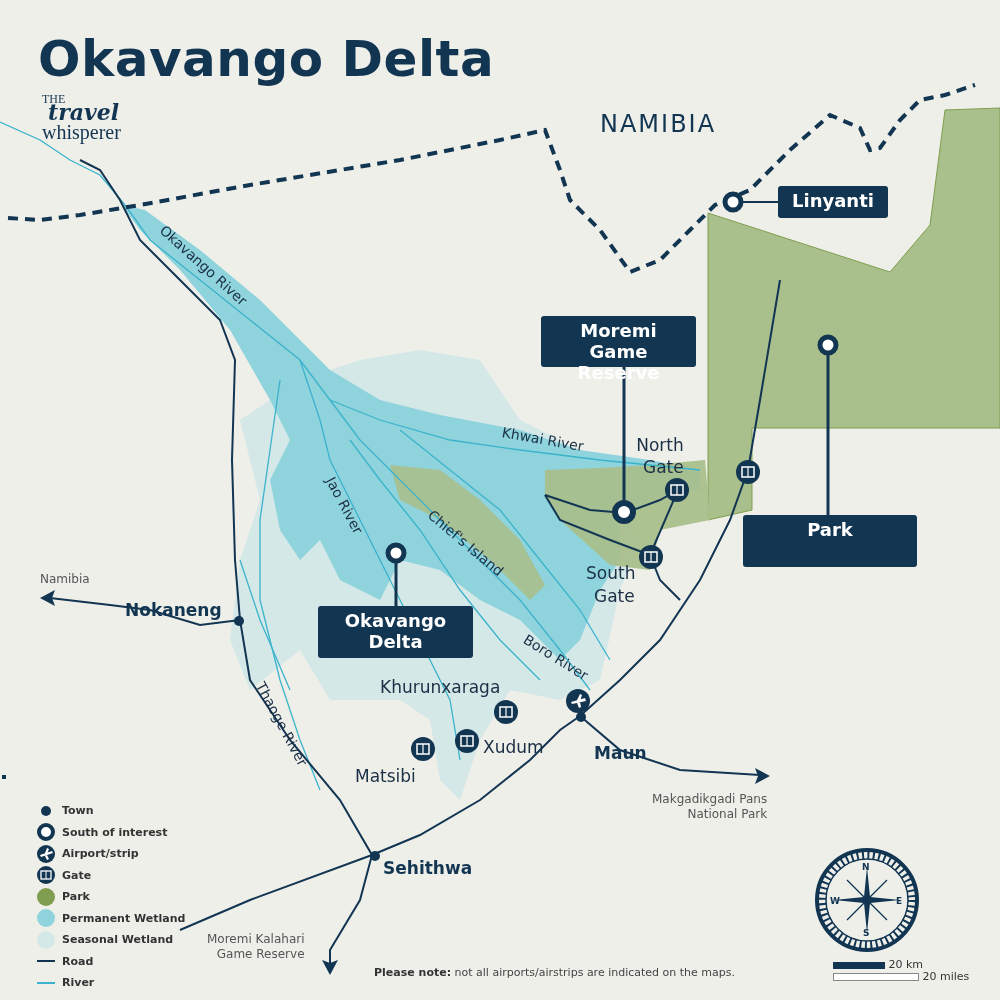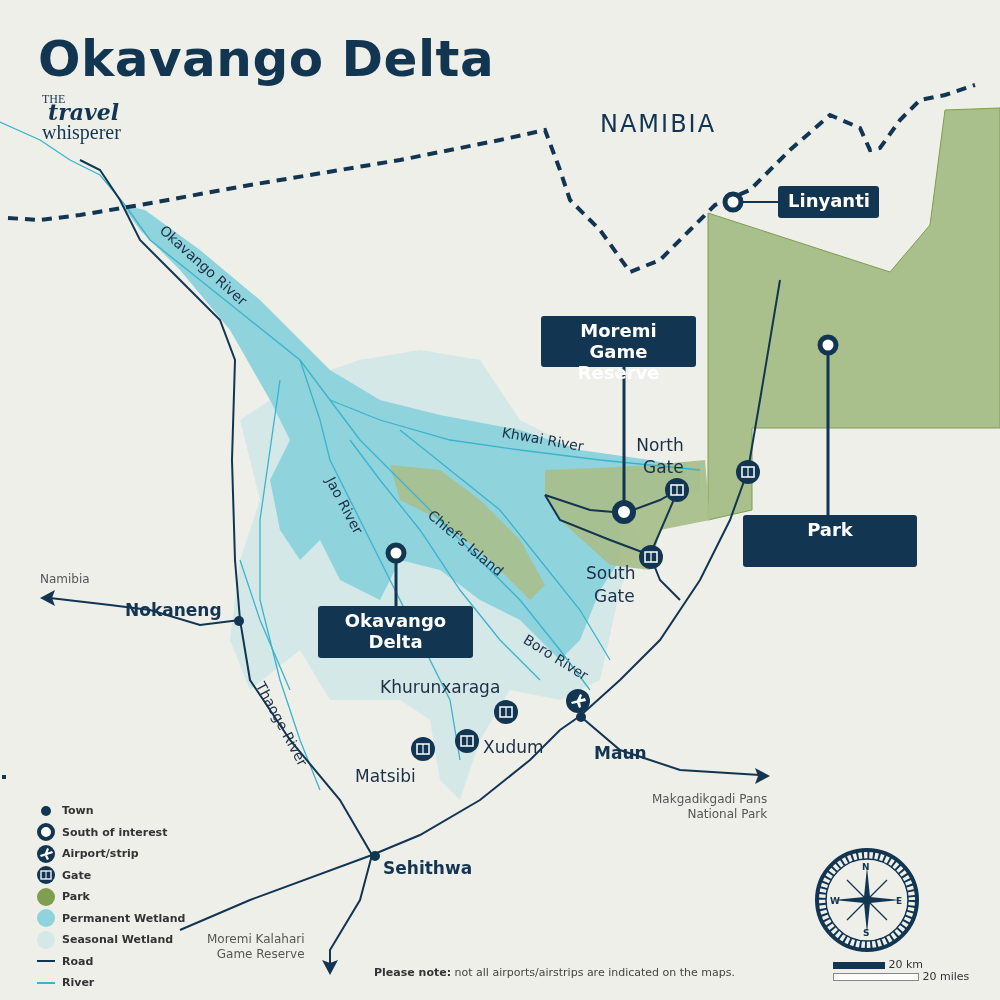--- a/index.html
+++ b/index.html
@@ -137,21 +137,21 @@
 
 <div class="title">Okavango Delta</div>
 <div class="logo">
   <span class="the">THE</span>
   <span class="travel">travel</span>
   <span class="whisp">whisperer</span>
 </div>
 
 <div class="country" style="left:600px;top:110px;">NAMIBIA</div>
 
-<div class="callout" style="left:778px;top:186px;width:101px;height:32px;">Linyanti</div>
+<div class="callout" style="left:778px;top:186px;width:110px;height:32px;">Linyanti</div>
 <div class="callout" style="left:541px;top:316px;width:155px;height:51px;">
   <div>Moremi</div>
   <div>Game Reserve</div>
 </div>
 <div class="callout" style="left:743px;top:515px;width:174px;height:52px;">
   <div>Park</div>
 </div>
 <div class="callout" style="left:318px;top:606px;width:155px;height:52px;">
   <div>Okavango</div>
   <div>Delta</div>

